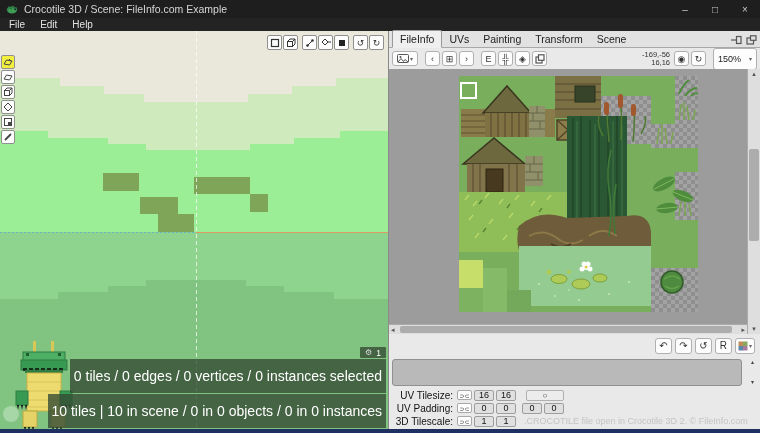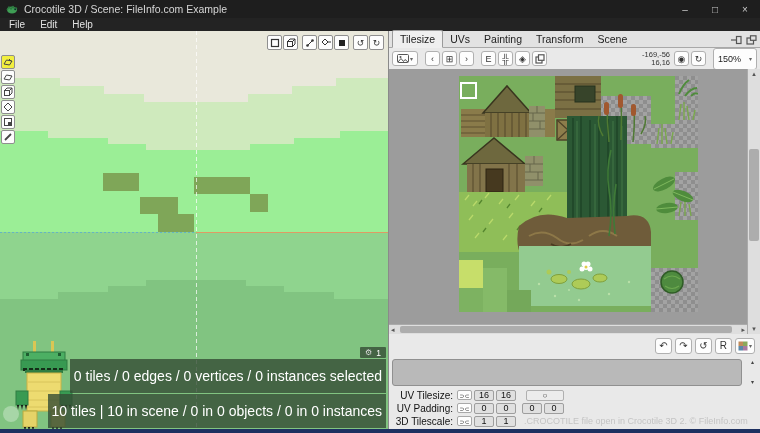--- a/index.html
+++ b/index.html
@@ -266,21 +266,21 @@
       </div>
       <div class="vsline">0 tiles / 0 edges / 0 vertices / 0 instances selected</div>
       <div class="vsline">10 tiles | 10 in scene / 0 in 0 objects / 0 in 0 instances</div>
     </div>
     <div class="ghost"></div>
   </div>
 
   <div class="panel">
 
     <div class="tabbar">
-      <button class="tab active">Tilesize</button>
+      <button class="tab active">FileInfo</button>
       <button class="tab">UVs</button>
       <button class="tab">Painting</button>
       <button class="tab">Transform</button>
       <button class="tab">Scene</button>
       <div class="tabbar-icons">
         <button class="tabicon-btn">
           <svg width="11" height="10" viewBox="0 0 11 10">
               <line x1="0" y1="5" x2="5" y2="5" stroke="#555" stroke-width="1.2"></line>
               <rect x="5.5" y="1.5" width="4.5" height="7" fill="none" stroke="#555" stroke-width="1.2"></rect>
             </svg>

